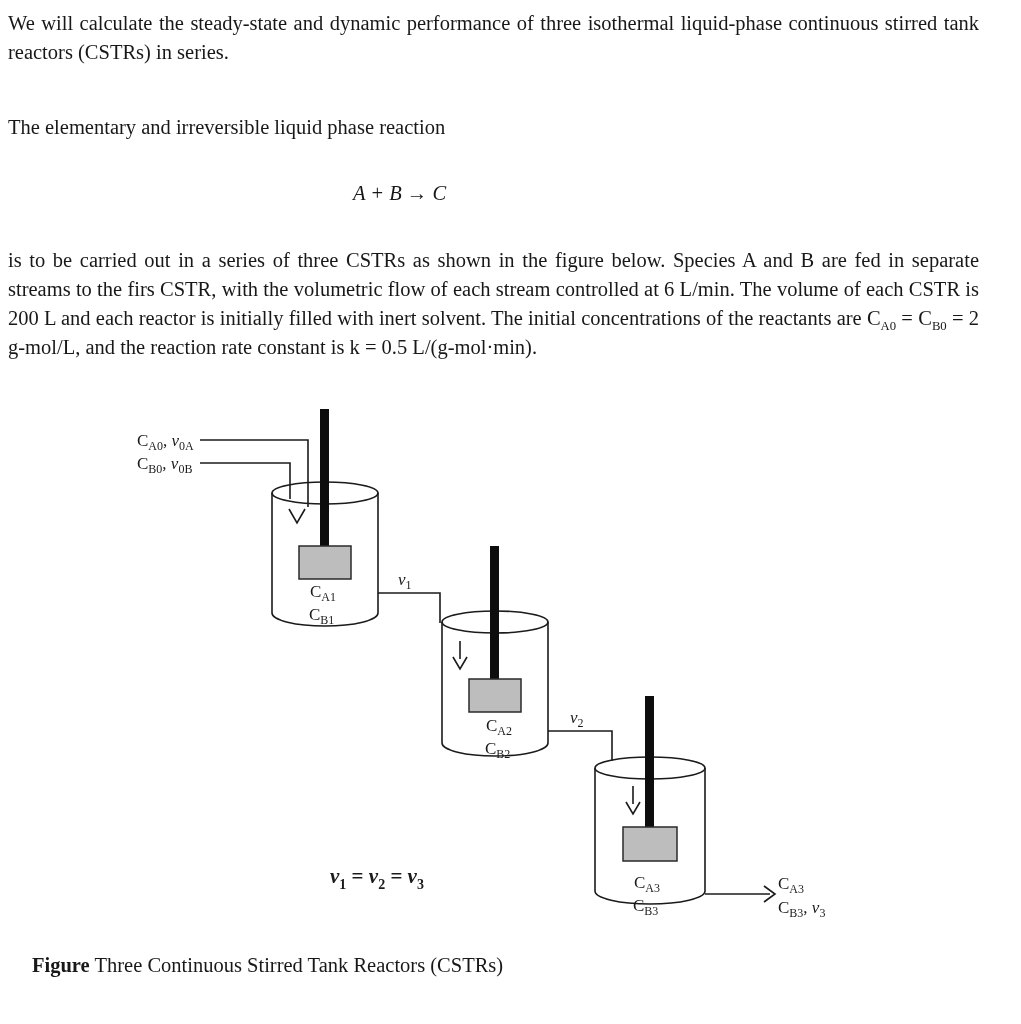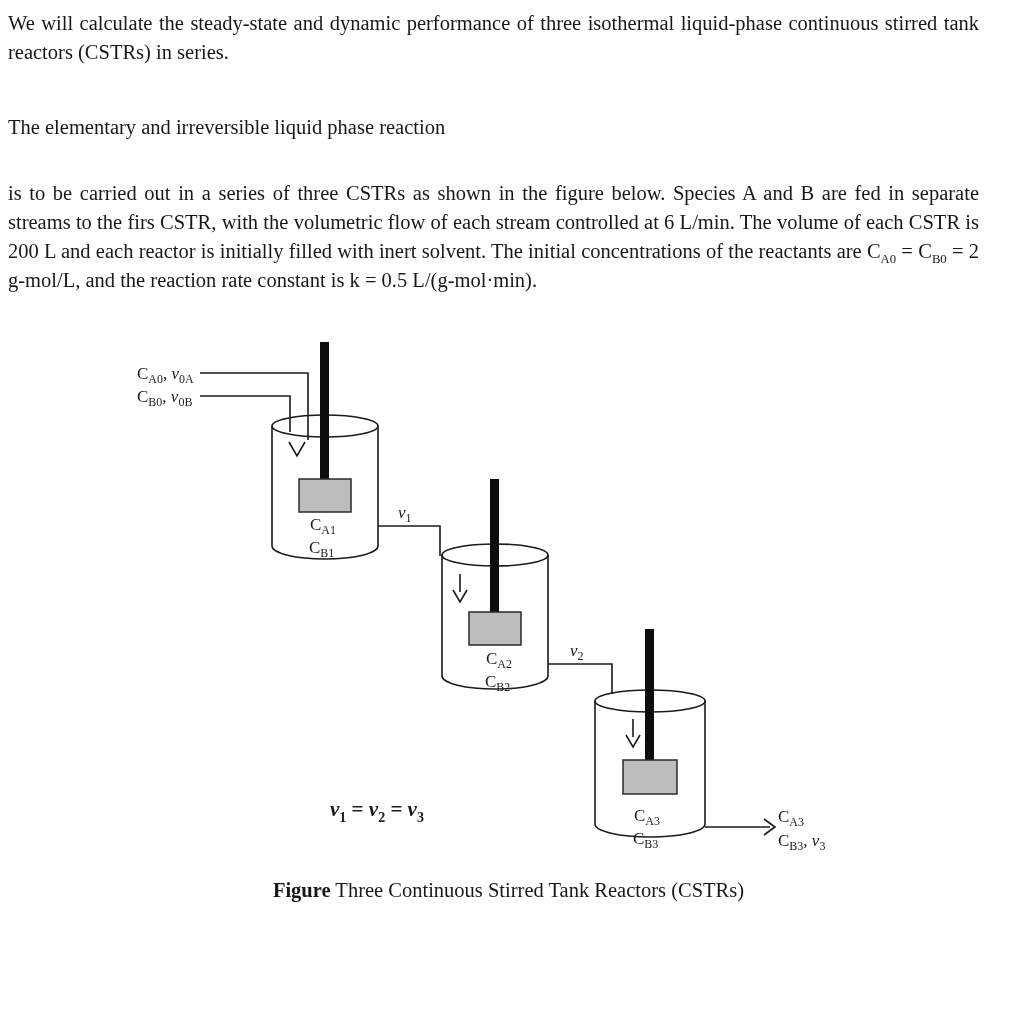--- a/index.html
+++ b/index.html
@@ -25,33 +25,34 @@
   .p3 { margin-bottom: 39px; }
   sub { font-size: 0.62em; line-height: 0; }
   .mi { }
   .figure-svg { display: block; }
   svg text { font-family: "Liberation Serif", serif; fill: #1b1b1b; font-size: 17px; }
   svg .sub { font-size: 12px; }
   svg .it { font-style: italic; }
   svg .floweq { font-size: 21px; font-weight: bold; }
   svg .subf { font-size: 14px; }
   .caption {
-    width: 985px; margin-top: 12px; text-align: center;
+    width: 985px; margin-top: 20px; 
     font-size: 20.5px; line-height: 29px; padding-left: 32px;
   }
 </style>
 </head>
 <body>
 
 <div class="page">
 
   <p class="body-text p1"><span>We will calculate the steady-state and dynamic performance of three isothermal liquid-phase continuous stirred tank reactors (CSTRs) in series.</span></p>
 
   <p class="body-text p2"><span>The elementary and irreversible liquid phase reaction</span></p>
 
+  <div class="equation-line"><span>A + B → C</span></div>
 
   <p class="body-text p3"><span>is to be carried out in a series of three CSTRs as shown in the figure below. Species A and B are fed in separate streams to the firs CSTR, with the volumetric flow of each stream controlled at 6 L/min. The volume of each CSTR is 200 L and each reactor is initially filled with inert solvent. The initial concentrations of the reactants are </span><span class="mi"><span>C</span><sub>A0</sub></span><span> = </span><span class="mi"><span>C</span><sub>B0</sub></span><span> = 2 g-mol/L, and the reaction rate constant is </span><span class="mi">k</span><span> = 0.5 L/(g-mol·min).</span></p>
 
   <svg class="figure-svg" width="1021" height="530" viewBox="0 0 1021 530">
 
     <g stroke="#1b1b1b" stroke-width="1.6" fill="none">
       <path d="M200,39 H308 V106"></path>
       <path d="M200,62 H290 V98"></path>
       <path d="M378,192 H440 V222"></path>
       <path d="M548,330 H612 V360"></path>

